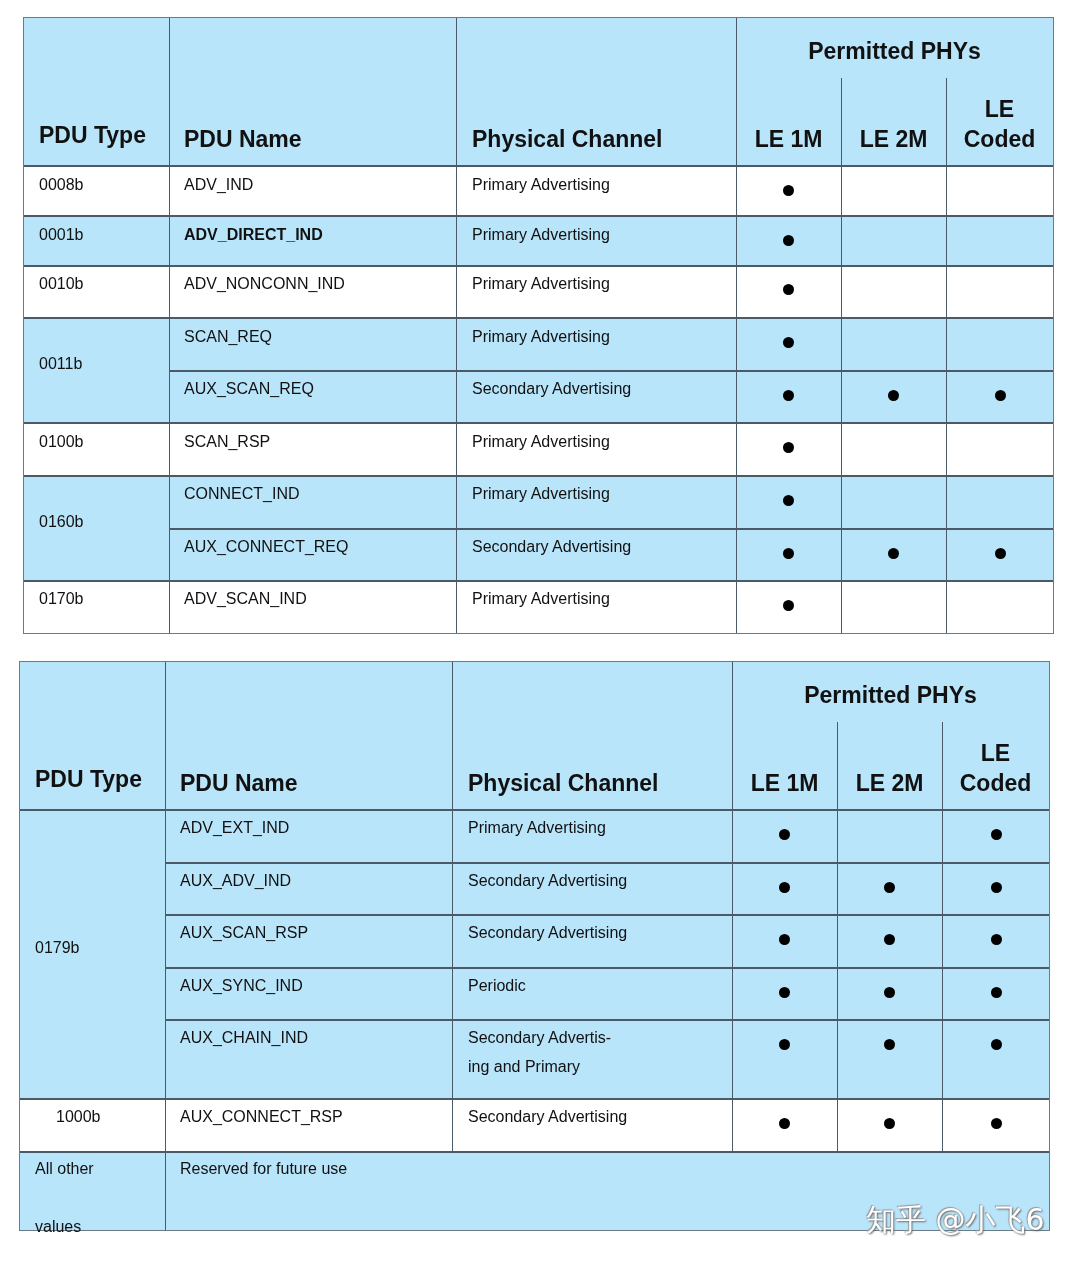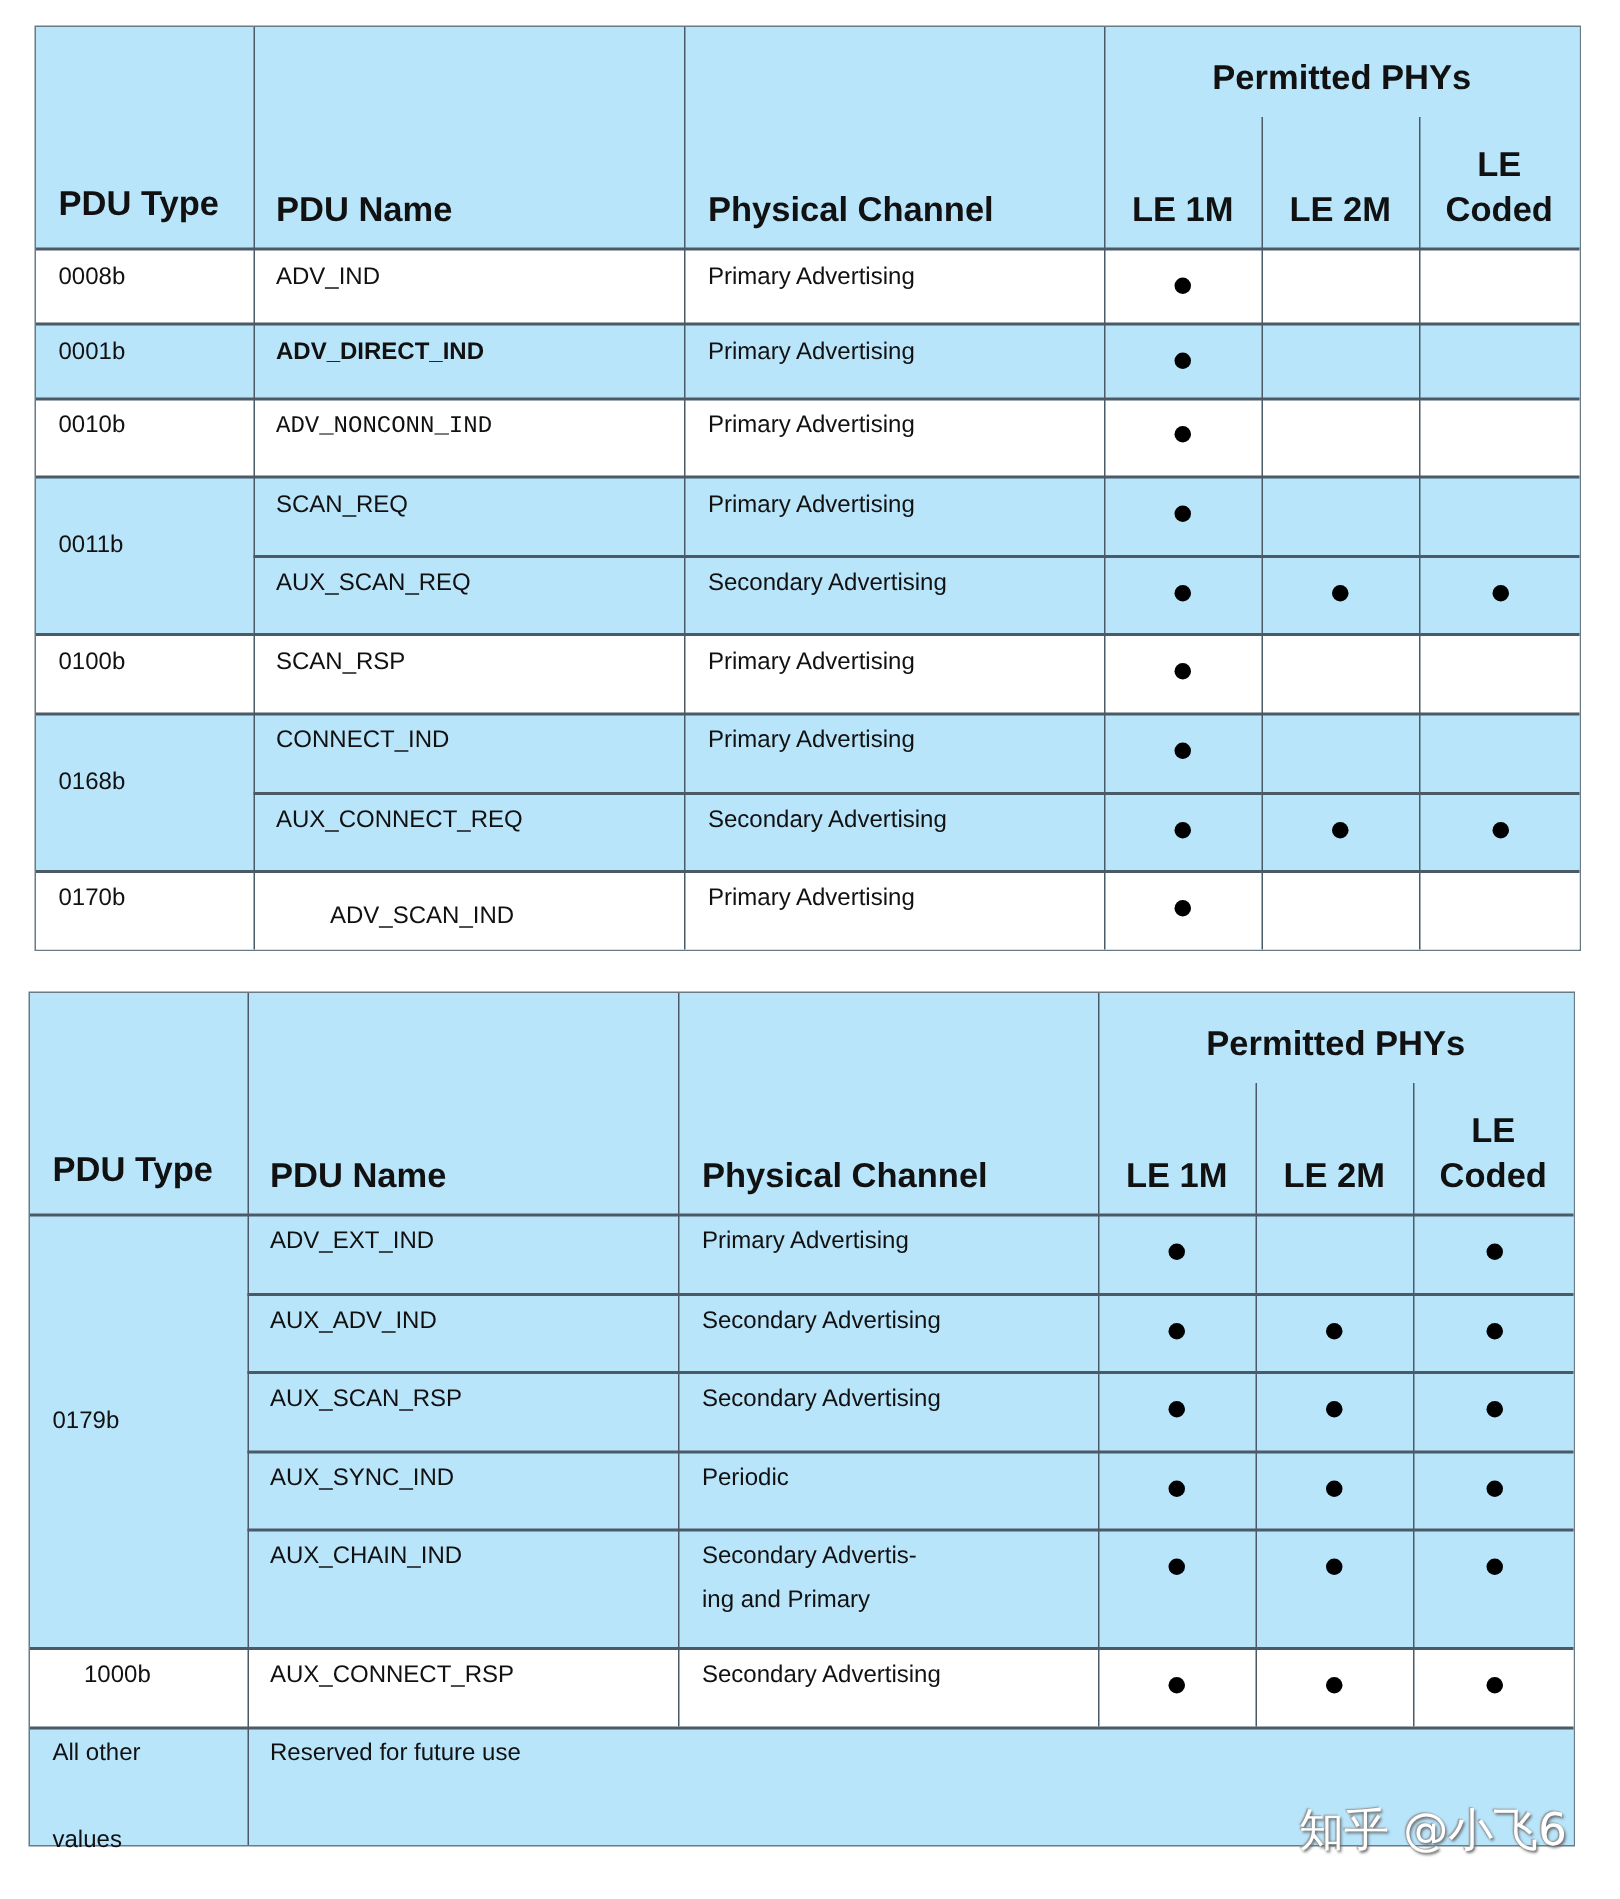--- a/index.html
+++ b/index.html
@@ -61,51 +61,51 @@
   <div class="txt" style="left:160px;top:158px;">ADV_IND</div>
   <div class="txt" style="left:448px;top:158px;">Primary Advertising</div>
   <div class="dot" style="left:759px;top:167px;"></div>
 
   <div class="txt" style="left:15px;top:208px;">0001b</div>
   <div class="txt" style="left:160px;top:208px;font-weight:bold;">ADV_DIRECT_IND</div>
   <div class="txt" style="left:448px;top:208px;">Primary Advertising</div>
   <div class="dot" style="left:759px;top:217px;"></div>
 
   <div class="txt" style="left:15px;top:257px;">0010b</div>
-  <div class="txt" style="left:160px;top:257px;font-family:Liberation Mono, monospace;">ADV_NONCONN_IND</div>
+  <div class="txt" style="left:160px;top:257px;">ADV_NONCONN_IND</div>
   <div class="txt" style="left:448px;top:257px;">Primary Advertising</div>
   <div class="dot" style="left:759px;top:266px;"></div>
 
   <div class="txt" style="left:15px;top:337px;">0011b</div>
   <div class="txt" style="left:160px;top:310px;">SCAN_REQ</div>
   <div class="txt" style="left:448px;top:310px;">Primary Advertising</div>
   <div class="dot" style="left:759px;top:319px;"></div>
   <div class="txt" style="left:160px;top:362px;">AUX_SCAN_REQ</div>
   <div class="txt" style="left:448px;top:362px;">Secondary Advertising</div>
   <div class="dot" style="left:759px;top:372px;"></div>
   <div class="dot" style="left:864px;top:372px;"></div>
   <div class="dot" style="left:971px;top:372px;"></div>
 
   <div class="txt" style="left:15px;top:415px;">0100b</div>
   <div class="txt" style="left:160px;top:415px;">SCAN_RSP</div>
   <div class="txt" style="left:448px;top:415px;">Primary Advertising</div>
   <div class="dot" style="left:759px;top:424px;"></div>
 
-  <div class="txt" style="left:15px;top:495px;">0168b</div>
+  <div class="txt" style="left:15px;top:495px;">0160b</div>
   <div class="txt" style="left:160px;top:467px;">CONNECT_IND</div>
   <div class="txt" style="left:448px;top:467px;">Primary Advertising</div>
   <div class="dot" style="left:759px;top:477px;"></div>
   <div class="txt" style="left:160px;top:520px;">AUX_CONNECT_REQ</div>
   <div class="txt" style="left:448px;top:520px;">Secondary Advertising</div>
   <div class="dot" style="left:759px;top:530px;"></div>
   <div class="dot" style="left:864px;top:530px;"></div>
   <div class="dot" style="left:971px;top:530px;"></div>
 
   <div class="txt" style="left:15px;top:572px;">0170b</div>
-  <div class="txt" style="left:160px;top:584px;margin-left:36px;">ADV_SCAN_IND</div>
+  <div class="txt" style="left:160px;top:572px;">ADV_SCAN_IND</div>
   <div class="txt" style="left:448px;top:572px;">Primary Advertising</div>
   <div class="dot" style="left:759px;top:582px;"></div>
 </div>
 
 <div class="tbl" style="left:19px;top:661px;width:1031px;height:570px;">
   <div class="cell blue" style="left:0;top:0;width:1029px;height:148px;"></div>
   <div class="cell blue" style="left:0;top:148px;width:1029px;height:289px;"></div>
   <div class="cell white" style="left:0;top:437px;width:1029px;height:53px;"></div>
   <div class="cell blue" style="left:0;top:490px;width:1029px;height:78px;"></div>
 

